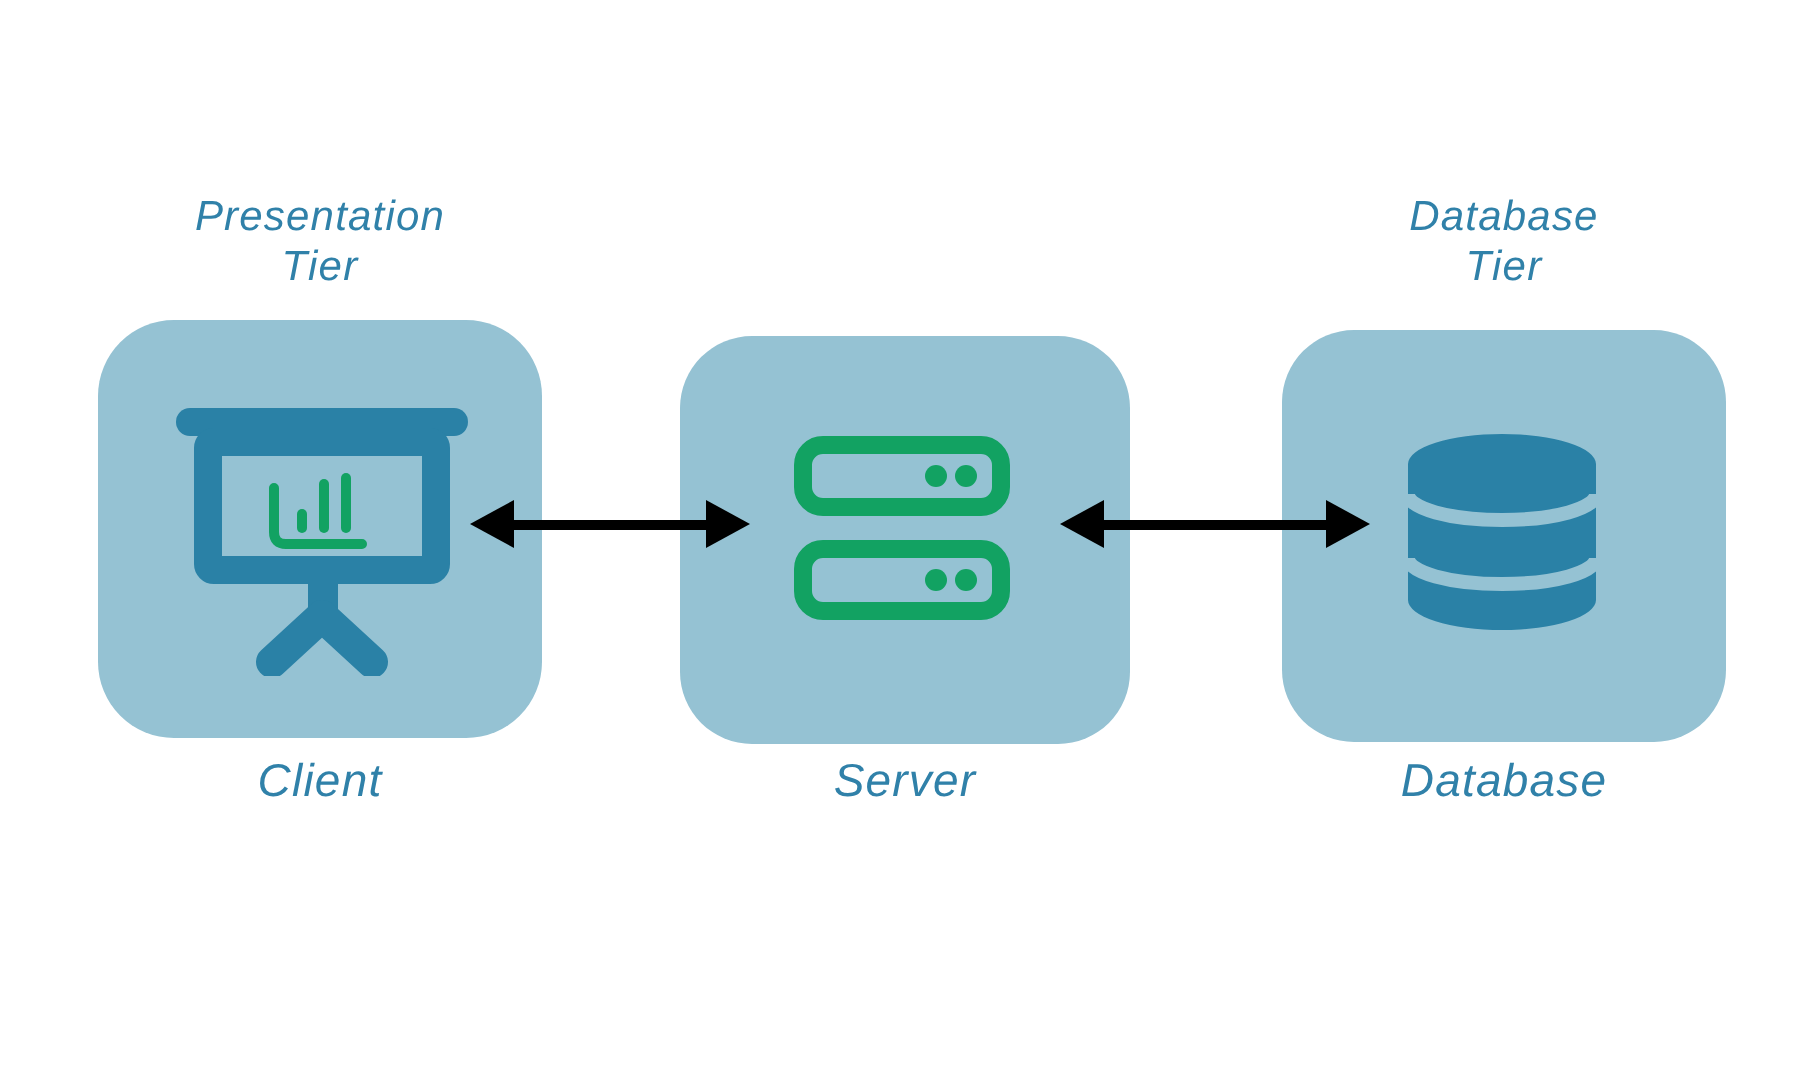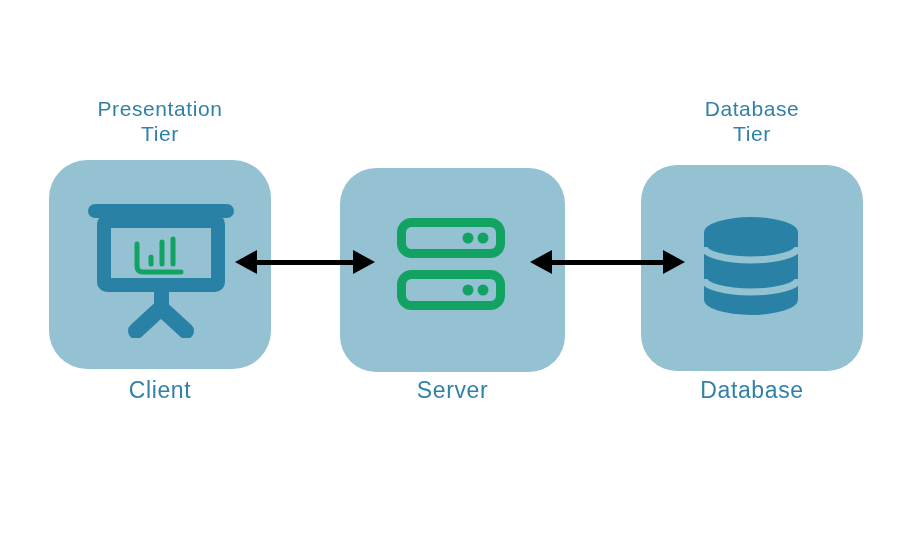--- a/index.html
+++ b/index.html
@@ -11,21 +11,21 @@
     --canvas: #ffffff;
   }
   * { box-sizing: border-box; }
   html, body { margin: 0; padding: 0; }
   body {
     width: 900px; height: 540px;
     background: var(--canvas);
     font-family: "Liberation Sans", sans-serif;
     overflow: hidden;
   }
-  .stage { position: relative; width: 900px; height: 512px; }
+  .stage { position: relative; width: 900px; height: 512px; font-style: italic; }
 
   .tier-title {
     position: absolute;
     top: 96px;
     text-align: center;
     color: var(--text);
     font-size: 21px;
     line-height: 25px;
     letter-spacing: 0.6px;
     white-space: pre-line;

